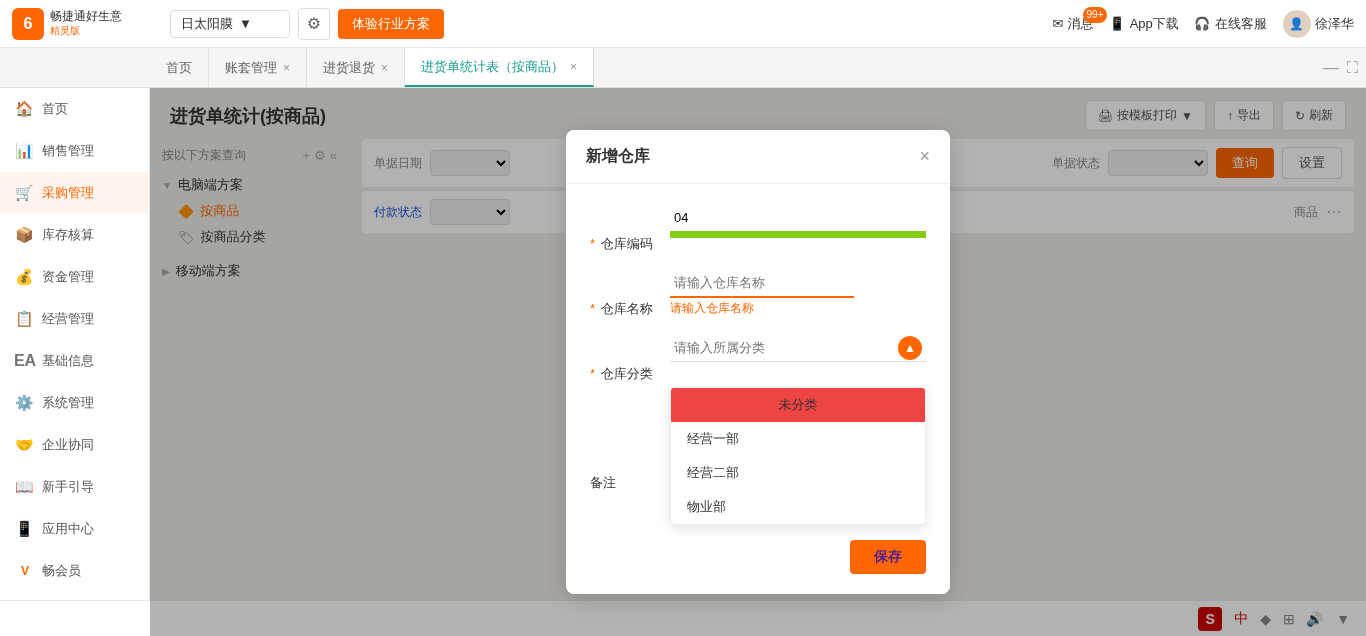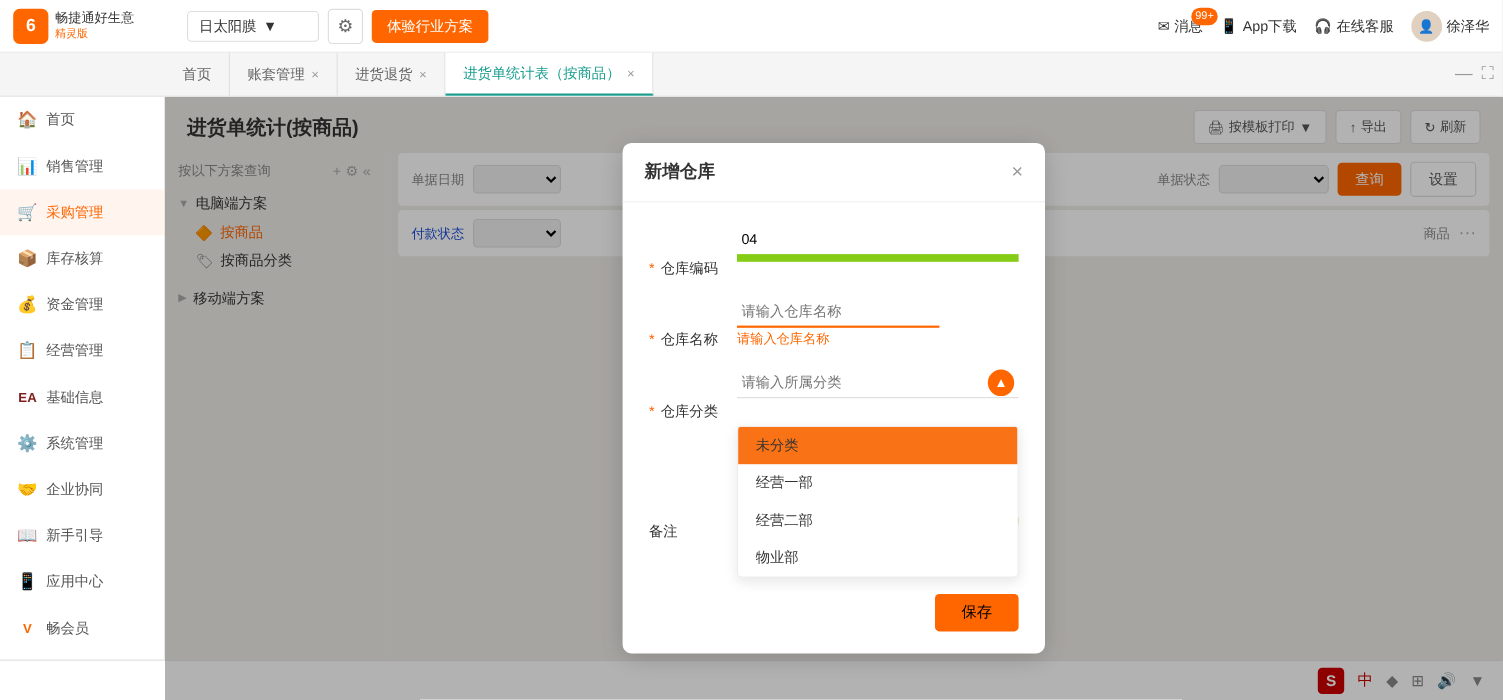--- a/index.html
+++ b/index.html
@@ -348,35 +348,36 @@
       box-shadow: 0 4px 12px rgba(0,0,0,0.1);
       z-index: 200;
       overflow: hidden;
     }
     .dropdown-item {
       padding: 8px 16px;
       font-size: 13px;
       color: #333;
       cursor: pointer;
     }
-    .dropdown-item.selected { background: #f97316; }
+    .dropdown-item.selected { background: #ef4444; text-align: center; }
     .dialog-footer {
       padding: 12px 24px 20px;
       display: flex;
       justify-content: flex-end;
       gap: 8px;
     }
     .btn-save {
       background: #f60;
-      color: #000000;
+      color: #4c1d95;
       border: none;
       border-radius: 4px;
       padding: 8px 24px;
       cursor: pointer;
       font-size: 14px;
+      font-weight: bold;
     }
 
     
     .bottom-bar {
       position: fixed;
       bottom: 0;
       right: 0;
       left: 0;
       height: 36px;
       background: #fff;
@@ -503,21 +504,21 @@
     </div>
     <div class="sidebar-item">
       <div class="sidebar-icon">💰</div>
       <span>资金管理</span>
     </div>
     <div class="sidebar-item">
       <div class="sidebar-icon">📋</div>
       <span>经营管理</span>
     </div>
     <div class="sidebar-item">
-      <div class="sidebar-icon" style="font-size:12px;font-weight:bold;color:#7f1d1d;">EA</div>
+      <div class="sidebar-icon" style="font-size:16px;font-weight:bold;color:#737373;">EA</div>
       <span>基础信息</span>
     </div>
     <div class="sidebar-item">
       <div class="sidebar-icon">⚙️</div>
       <span>系统管理</span>
     </div>
     <div class="sidebar-item">
       <div class="sidebar-icon">🤝</div>
       <span>企业协同</span>
     </div>

